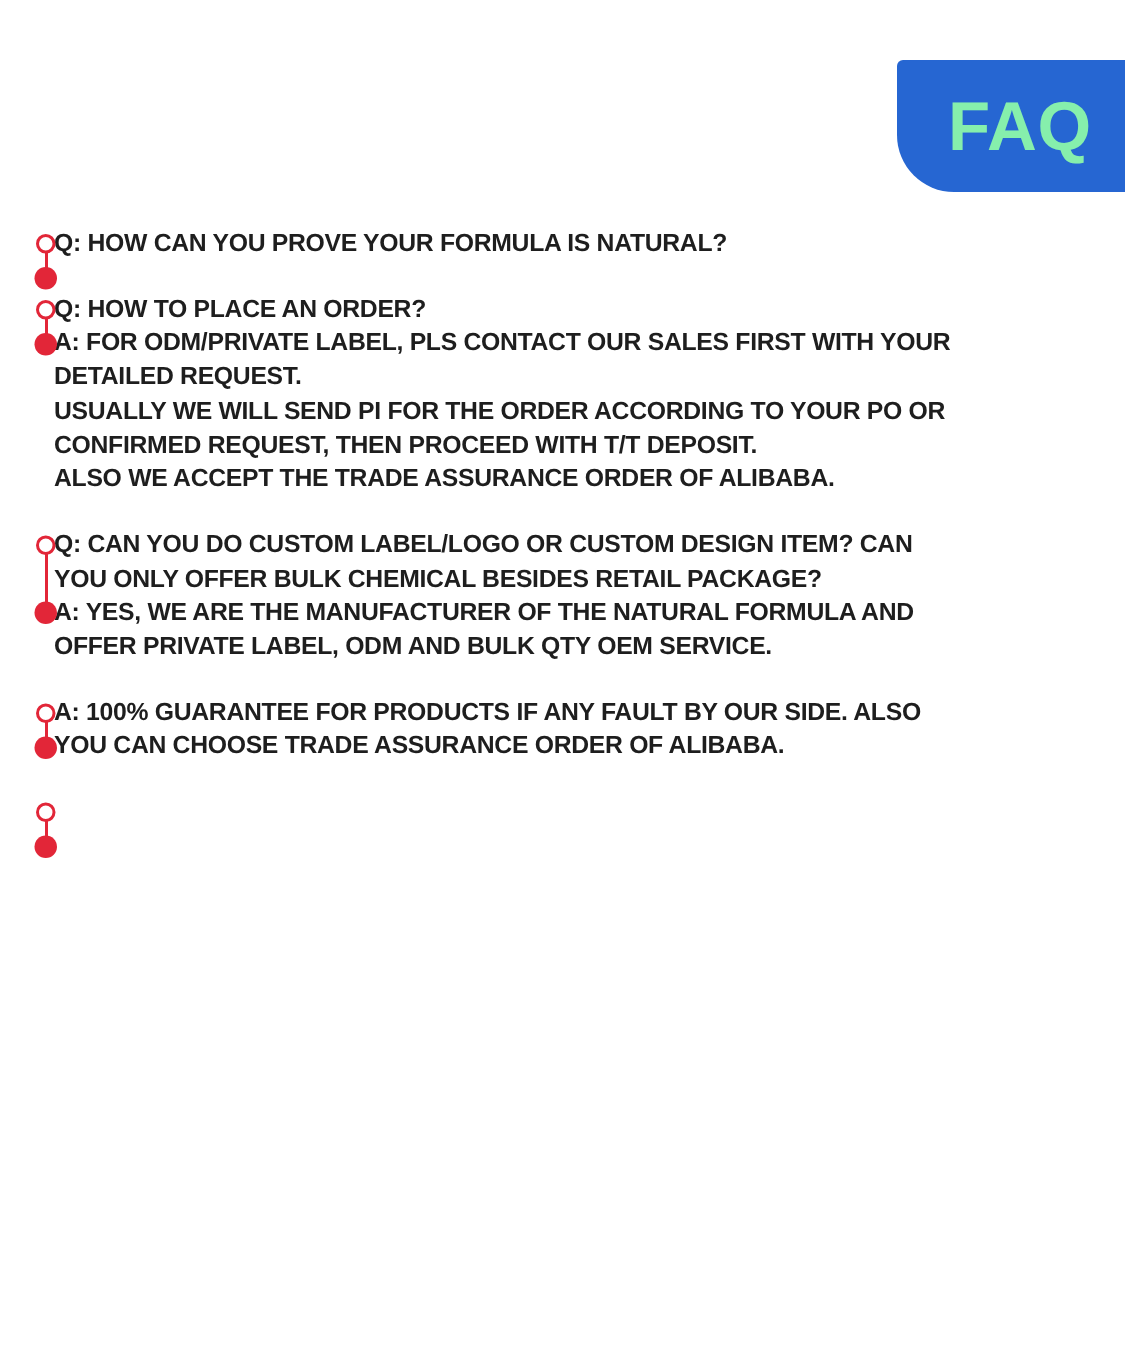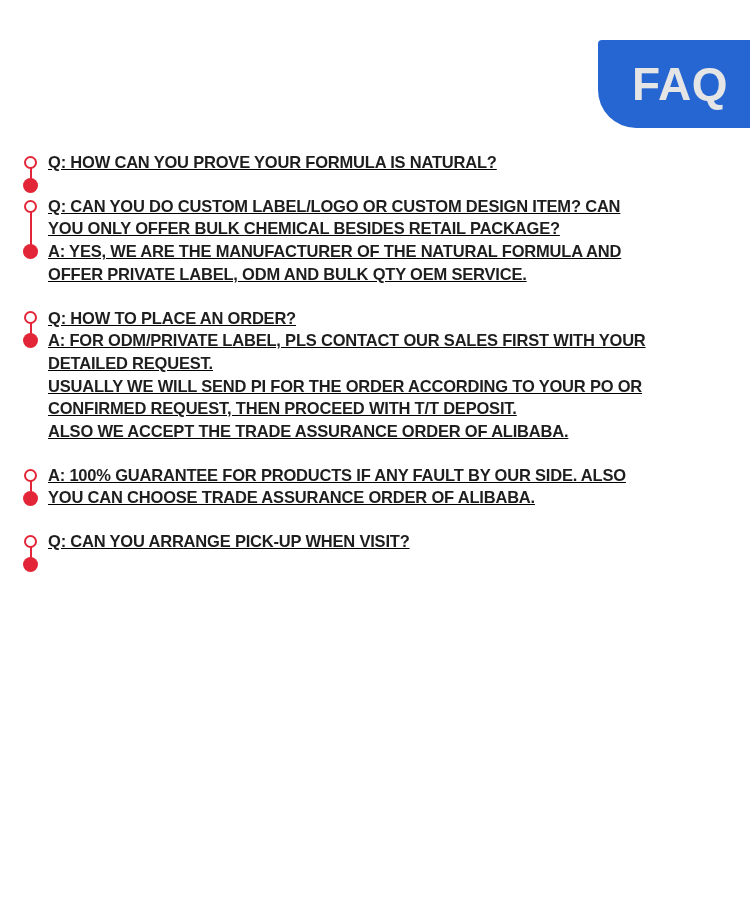--- a/index.html
+++ b/index.html
@@ -17,37 +17,36 @@
     overflow:hidden;
   }
   .faq-banner{
     position:absolute;
     top:40px;left:598px;width:152px;height:88px;
     background:var(--banner-blue);
     border-radius:4px 0 0 38px;
     display:flex;align-items:center;justify-content:center;
   }
   .faq-banner-label{
-    color:#e5e5e5;
+    color:#86efac;
     font-size:46px;
     font-weight:bold;
     letter-spacing:0.5px;
     padding-left:12px;
     line-height:1;
   }
   .content{
     position:absolute;
     top:151px;left:0;width:750px;
   }
   .faq-item{
     position:relative;
-    padding-left:48px;
+    padding-left:36px;
     padding-right:44px;
     margin-bottom:21px;
-    text-decoration:underline;
   }
   .q-text,.a-text{
     margin:0;
     white-space:pre-line;
     font-size:16.5px;
     font-weight:bold;
     line-height:22.7px;
     letter-spacing:-0.2px;
     color:var(--text-color);
   }
@@ -97,56 +96,55 @@
         <span class="q-ring" style="top: 4.85px;"></span>
         <span class="qa-connector" style="top: 11.35px; height: 23px;"></span>
         <span class="a-dot" style="top: 26.85px;"></span>
       </div>
       <p class="q-text">Q: HOW CAN YOU PROVE YOUR FORMULA IS NATURAL?</p>
     </div>
 
     <div class="faq-item">
       <div class="marker">
         <span class="q-ring" style="top: 4.85px;"></span>
-        <span class="qa-connector" style="top: 11.35px; height: 45px;"></span>
-        <span class="a-dot" style="top: 48.85px;"></span>
-      </div>
-      <p class="q-text">Q: CAN YOU DO CUSTOM LABEL/LOGO OR CUSTOM DESIGN ITEM? CAN
-YOU ONLY OFFER BULK CHEMICAL BESIDES RETAIL PACKAGE?</p>
-      <p class="a-text">A: YES, WE ARE THE MANUFACTURER OF THE NATURAL FORMULA AND
-OFFER PRIVATE LABEL, ODM AND BULK QTY OEM SERVICE.</p>
-    </div>
-
-    <div class="faq-item">
-      <div class="marker">
-        <span class="q-ring" style="top: 4.85px;"></span>
         <span class="qa-connector" style="top: 11.35px; height: 23px;"></span>
         <span class="a-dot" style="top: 26.85px;"></span>
       </div>
       <p class="q-text">Q: HOW TO PLACE AN ORDER?</p>
       <p class="a-text">A: FOR ODM/PRIVATE LABEL, PLS CONTACT OUR SALES FIRST WITH YOUR
 DETAILED REQUEST.
 USUALLY WE WILL SEND PI FOR THE ORDER ACCORDING TO YOUR PO OR
 CONFIRMED REQUEST, THEN PROCEED WITH T/T DEPOSIT.
 ALSO WE ACCEPT THE TRADE ASSURANCE ORDER OF ALIBABA.</p>
+    </div>
+
+    <div class="faq-item">
+      <div class="marker">
+        <span class="q-ring" style="top: 4.85px;"></span>
+        <span class="qa-connector" style="top: 11.35px; height: 45px;"></span>
+        <span class="a-dot" style="top: 48.85px;"></span>
+      </div>
+      <p class="q-text">Q: CAN YOU DO CUSTOM LABEL/LOGO OR CUSTOM DESIGN ITEM? CAN
+YOU ONLY OFFER BULK CHEMICAL BESIDES RETAIL PACKAGE?</p>
+      <p class="a-text">A: YES, WE ARE THE MANUFACTURER OF THE NATURAL FORMULA AND
+OFFER PRIVATE LABEL, ODM AND BULK QTY OEM SERVICE.</p>
     </div>
 
     <div class="faq-item">
       <div class="marker">
         <span class="q-ring" style="top: 4.85px;"></span>
         <span class="qa-connector" style="top: 11.35px; height: 23px;"></span>
         <span class="a-dot" style="top: 26.85px;"></span>
       </div>
       <p class="a-text">A: 100% GUARANTEE FOR PRODUCTS IF ANY FAULT BY OUR SIDE. ALSO
 YOU CAN CHOOSE TRADE ASSURANCE ORDER OF ALIBABA.</p>
     </div>
 
     <div class="faq-item">
       <div class="marker">
         <span class="q-ring" style="top: 4.85px;"></span>
         <span class="qa-connector" style="top: 11.35px; height: 23px;"></span>
         <span class="a-dot" style="top: 26.85px;"></span>
       </div>
-      <p class="q-text">Q: CAN YOU ARRANGE PICK-UP WHEN VISIT?</p>
     </div>
 
   </div>
 </div>
 
 </body></html>

